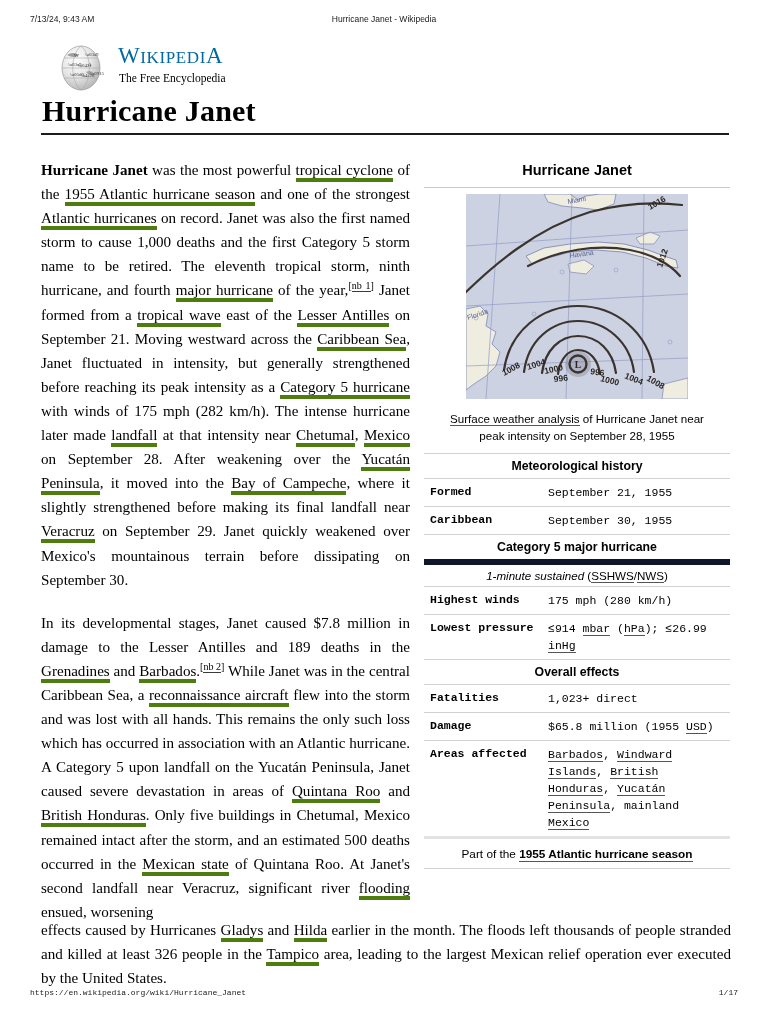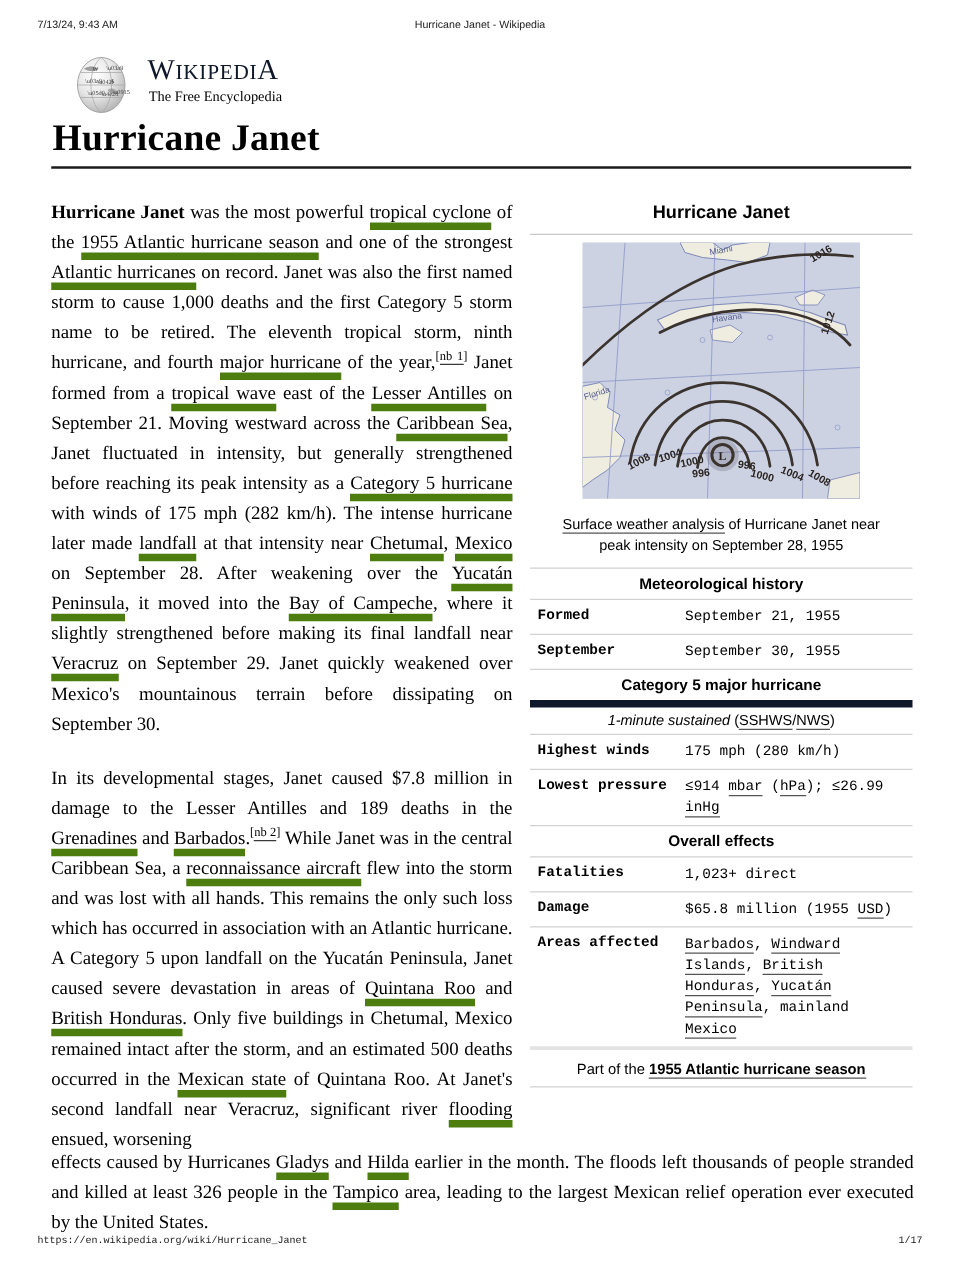--- a/index.html
+++ b/index.html
@@ -56,21 +56,21 @@
     left: 0; top: 0;
     width: 50px; height: 50px;
   }
   .brand-word {
     position: absolute;
     left: 62px;
     top: 2px;
     font-family: "Liberation Serif", serif;
     font-size: 23px;
     letter-spacing: 0.6px;
-    color: #0f172a;
+    color: #0369a1;
     line-height: 1;
   }
   .brand-word .small-caps { font-size: 17px; }
   .brand-tag {
     position: absolute;
     left: 63px;
     top: 30px;
     font-family: "Liberation Serif", serif;
     font-size: 11.5px;
     color: #000;
@@ -117,21 +117,21 @@
     width: 690px;
     font-size: 15.1px;
     line-height: 24.1px;
     text-align: justify;
   }
   .full-width p { margin: 0; }
 
   a.wl {
     color: #000;
     text-decoration: none;
-    border-bottom: 6px solid #4d7c0f;
+    border-bottom: 4px solid #4d7c0f;
   }
   .bold { font-weight: bold; }
   sup.ref {
     font-size: 10px;
     vertical-align: super;
     line-height: 0;
   }
   sup.ref a.wl { border-bottom: 1px solid #3a3a3a; }
 
   
@@ -351,21 +351,21 @@
   <div class="ib-caption"><a class="il" href="#">Surface weather analysis</a> of Hurricane Janet near peak intensity on September 28, 1955</div>
 
   <div class="ib-section">Meteorological history</div>
 
   <div class="ib-row">
     <div class="lbl">Formed</div>
     <div class="val">September 21, 1955</div>
   </div>
 
   <div class="ib-row">
-    <div class="lbl">September</div>
+    <div class="lbl">Caribbean</div>
     <div class="val">September 30, 1955</div>
   </div>
 
   <div class="ib-section">Category 5 major hurricane</div>
 
   <div class="ib-sub"><i>1-minute sustained</i> (<a class="il" href="#">SSHWS</a>/<a class="il" href="#">NWS</a>)</div>
 
   <div class="ib-row">
     <div class="lbl">Highest winds</div>
     <div class="val">175 mph (280 km/h)</div>

